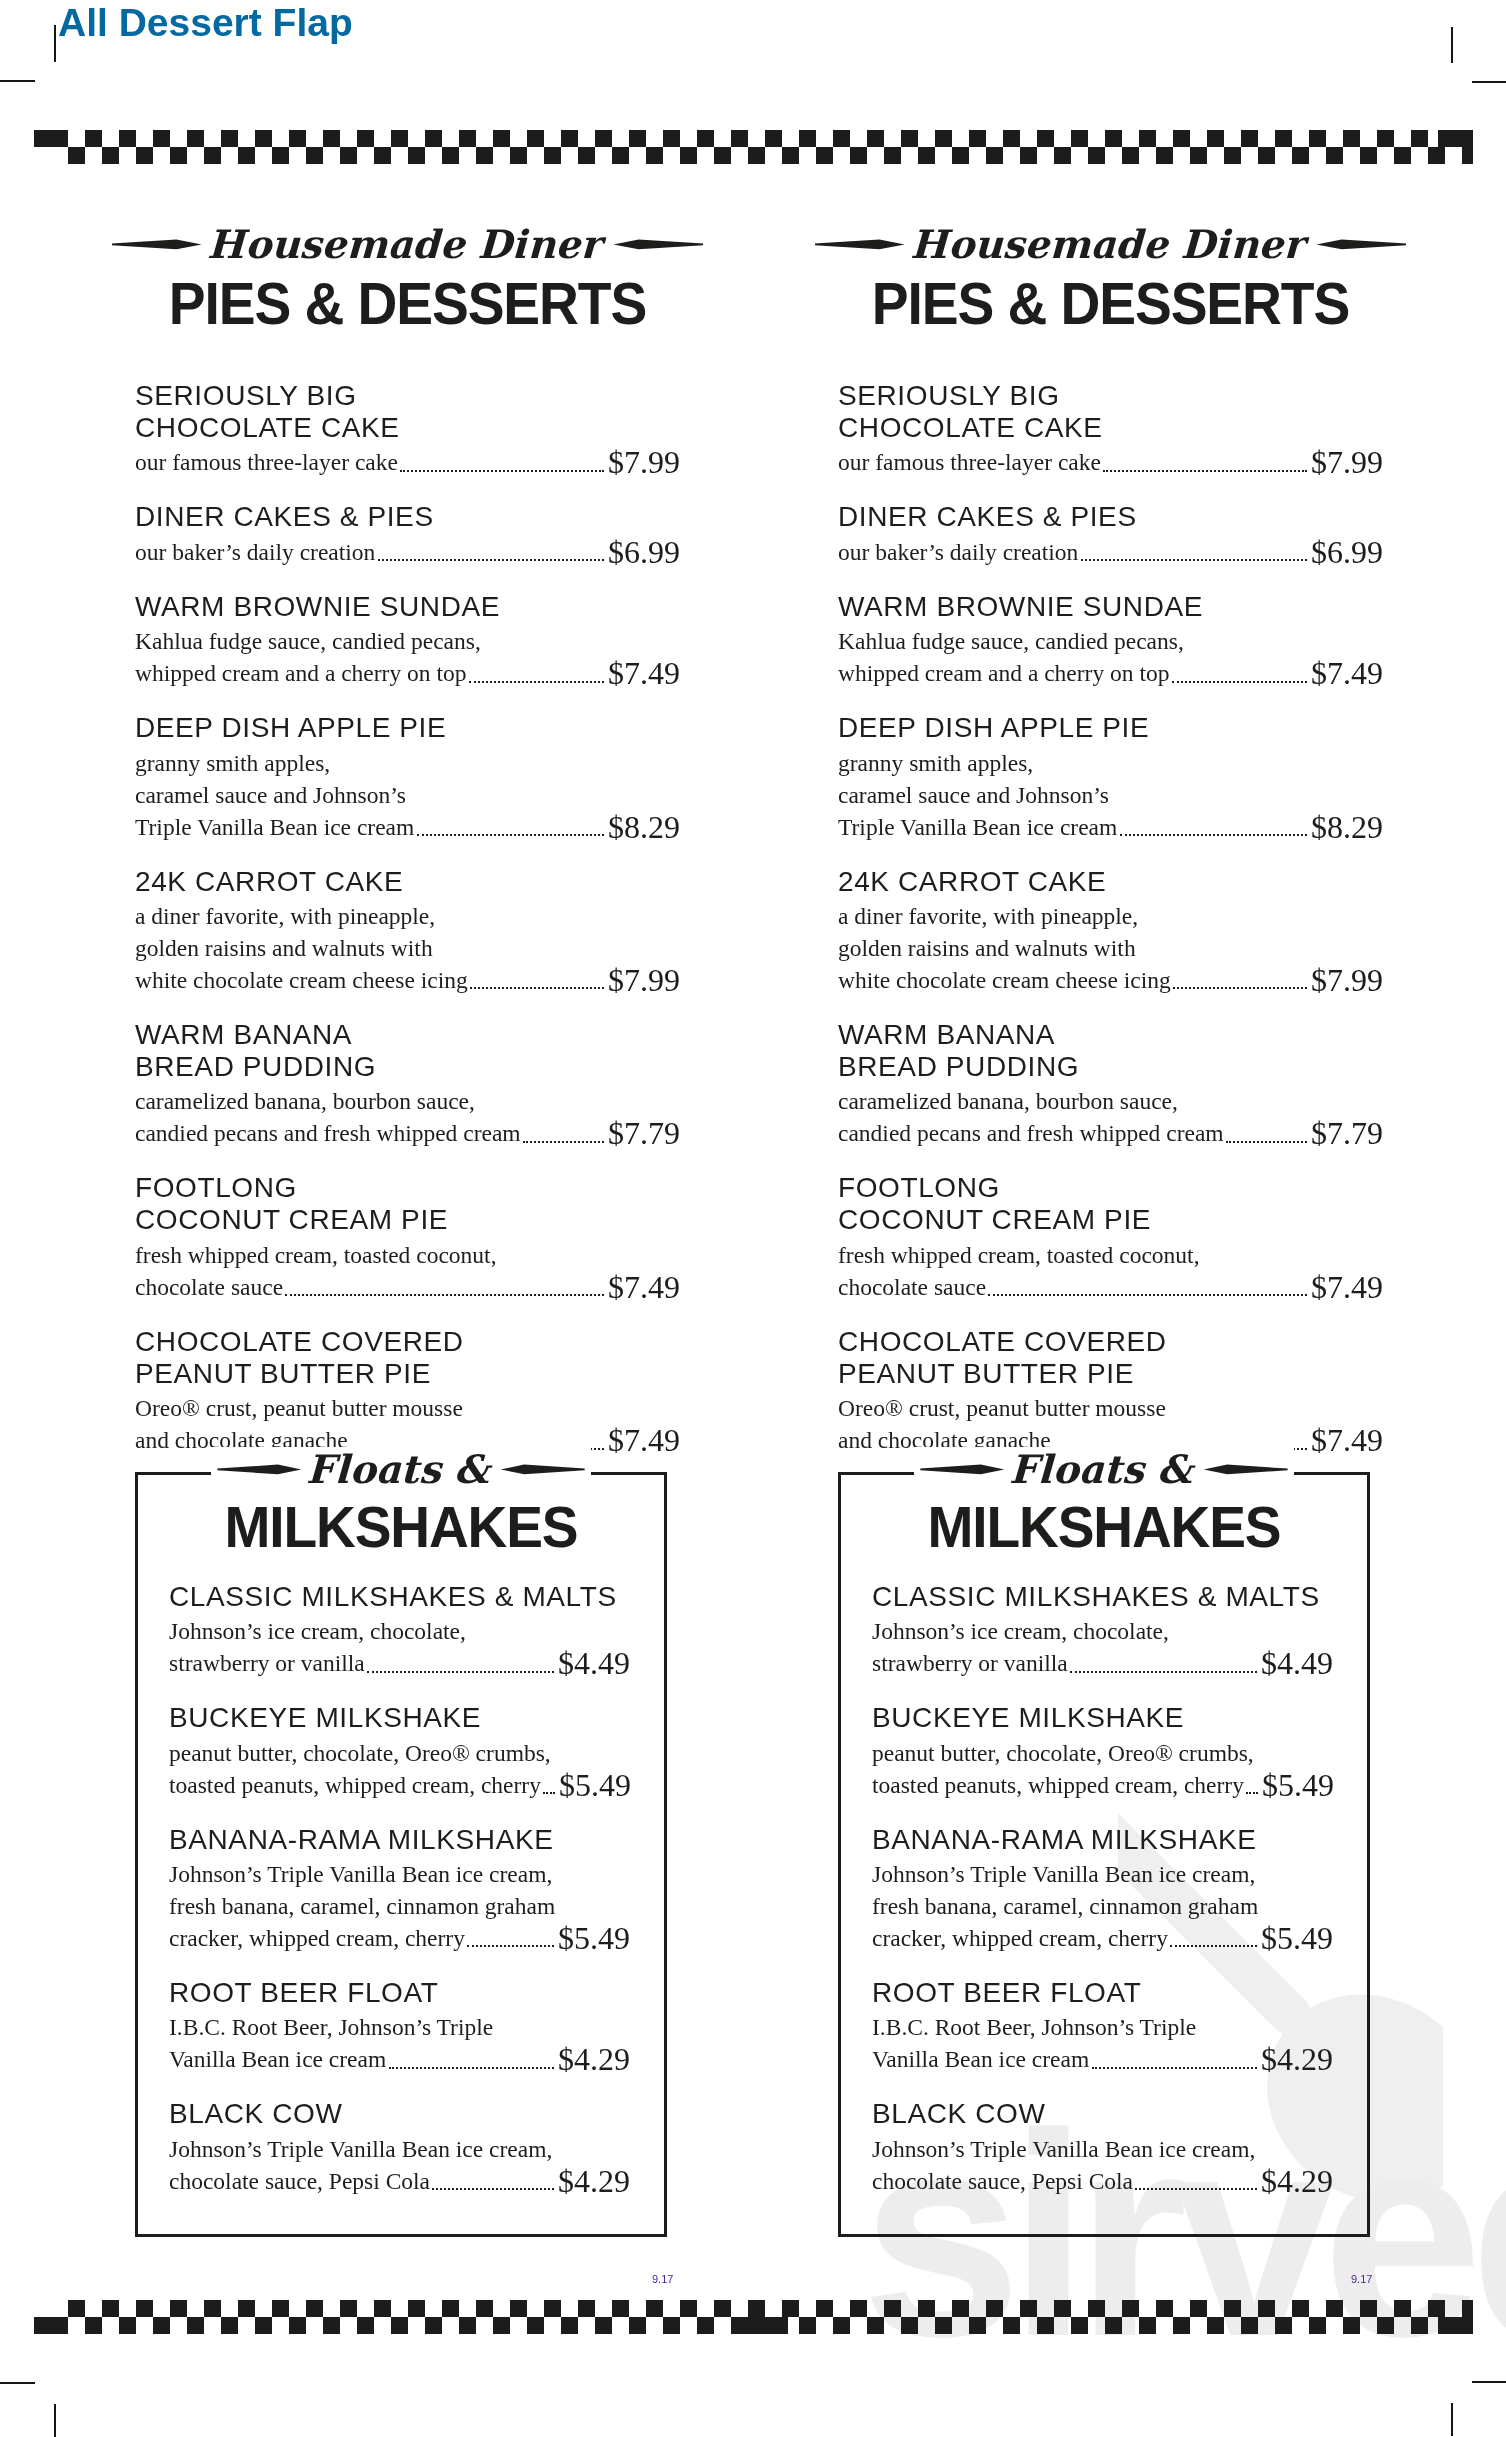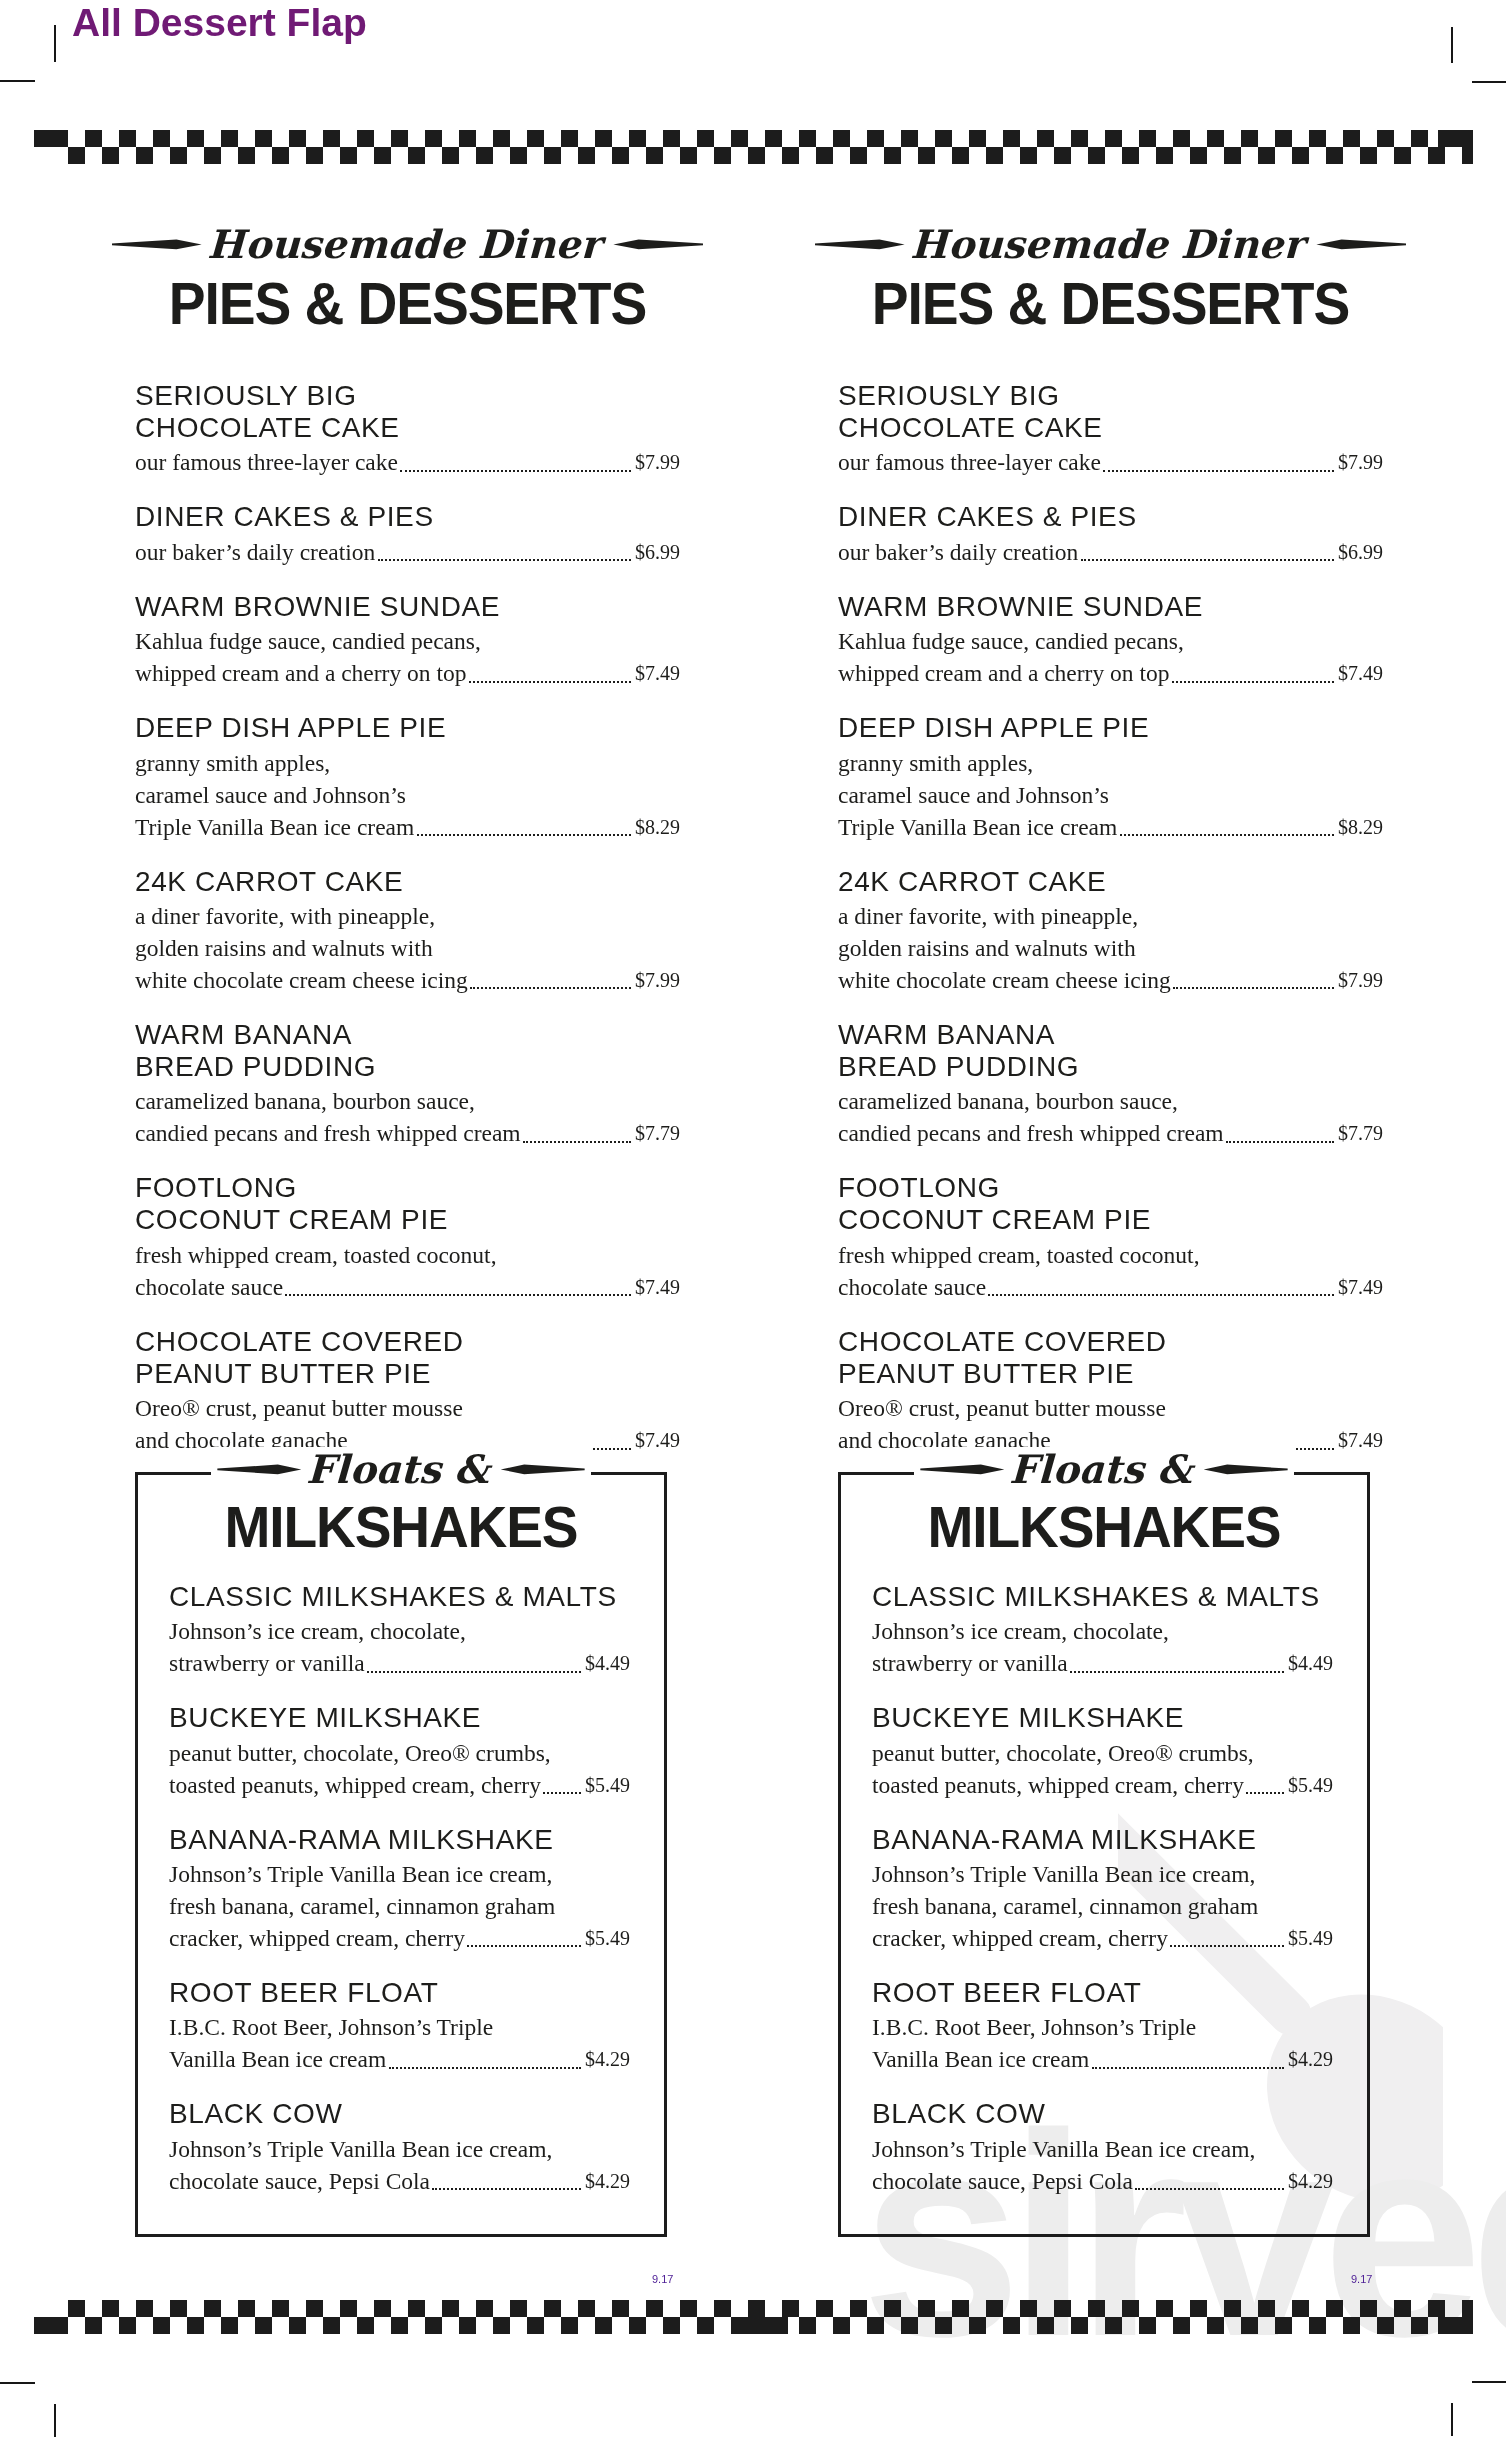--- a/index.html
+++ b/index.html
@@ -21,22 +21,22 @@
   .band-bottom{top:2300px}
   
   .sirved{
     position:absolute;left:861px;top:2090px;z-index:1;
     font-size:289px;line-height:1;font-weight:bold;letter-spacing:-13.3px;color:#ededed;
     font-family:"Liberation Sans",sans-serif;white-space:nowrap;
   }
   .spoon{position:absolute;left:1118px;top:1772px;width:325px;height:470px;z-index:0;color:#f0eff0}
   
   .page-title{
-    position:absolute;left:72px;top:1.2px;z-index:2;
-    font-size:39px;font-weight:bold;letter-spacing:0;color:#701a75;
+    position:absolute;left:58px;top:1.2px;z-index:2;
+    font-size:39px;font-weight:bold;letter-spacing:0;color:#0369a1;
   }
   .ver{position:absolute;top:2273px;z-index:2;font-size:11px;color:#4c1d95}
   .ver-left{left:652px}.ver-right{left:1351px}
   
   .col{position:absolute;top:222px;width:545px;z-index:2}
   .col-left{left:135px}.col-right{left:838px}
   .script-row{display:flex;align-items:center;justify-content:center;gap:9.6px}
   .script{
     font-family:"DejaVu Serif",serif;font-style:italic;font-weight:bold;
     font-size:39px;line-height:1.15;transform:skewX(-5deg);white-space:nowrap;
@@ -49,21 +49,21 @@
     letter-spacing:-1.2px;transform:scaleX(.92);transform-origin:center;white-space:nowrap;
   }
   .items{margin-top:46px}
   .item{margin-bottom:23px}
   .nline{font-size:28px;font-weight:normal;letter-spacing:0.6px;line-height:32px}
   .item-desc{margin-top:2.4px}
   .dline,.lead{font-family:"Liberation Serif",serif;font-size:23.5px;line-height:32px}
   .lead{display:flex;align-items:flex-end}
   .lead-text{white-space:nowrap}
   .dots{flex:1 1 auto;border-bottom:2.4px dotted #1d1d1b;align-self:flex-end;margin:0 3.6px 6.6px 2.4px;min-width:12px}
-  .price{font-size:20px;white-space:nowrap}
+  .price{font-size:32px;white-space:nowrap}
   
   .shake-box{
     position:absolute;top:1250px;left:0;width:526px;height:759px;
     border:3px solid #1c1c1c;background:transparent;
   }
   .box-head{position:relative;margin-top:-28px;display:flex;justify-content:center}
   .box-script{background:#fff;padding:0 6px;display:flex;align-items:center;gap:8.4px}
   .box-script .spear{flex:0 0 84px}
   .shake-title{
     margin-top:6px;text-align:center;font-size:58px;line-height:1;font-weight:bold;

